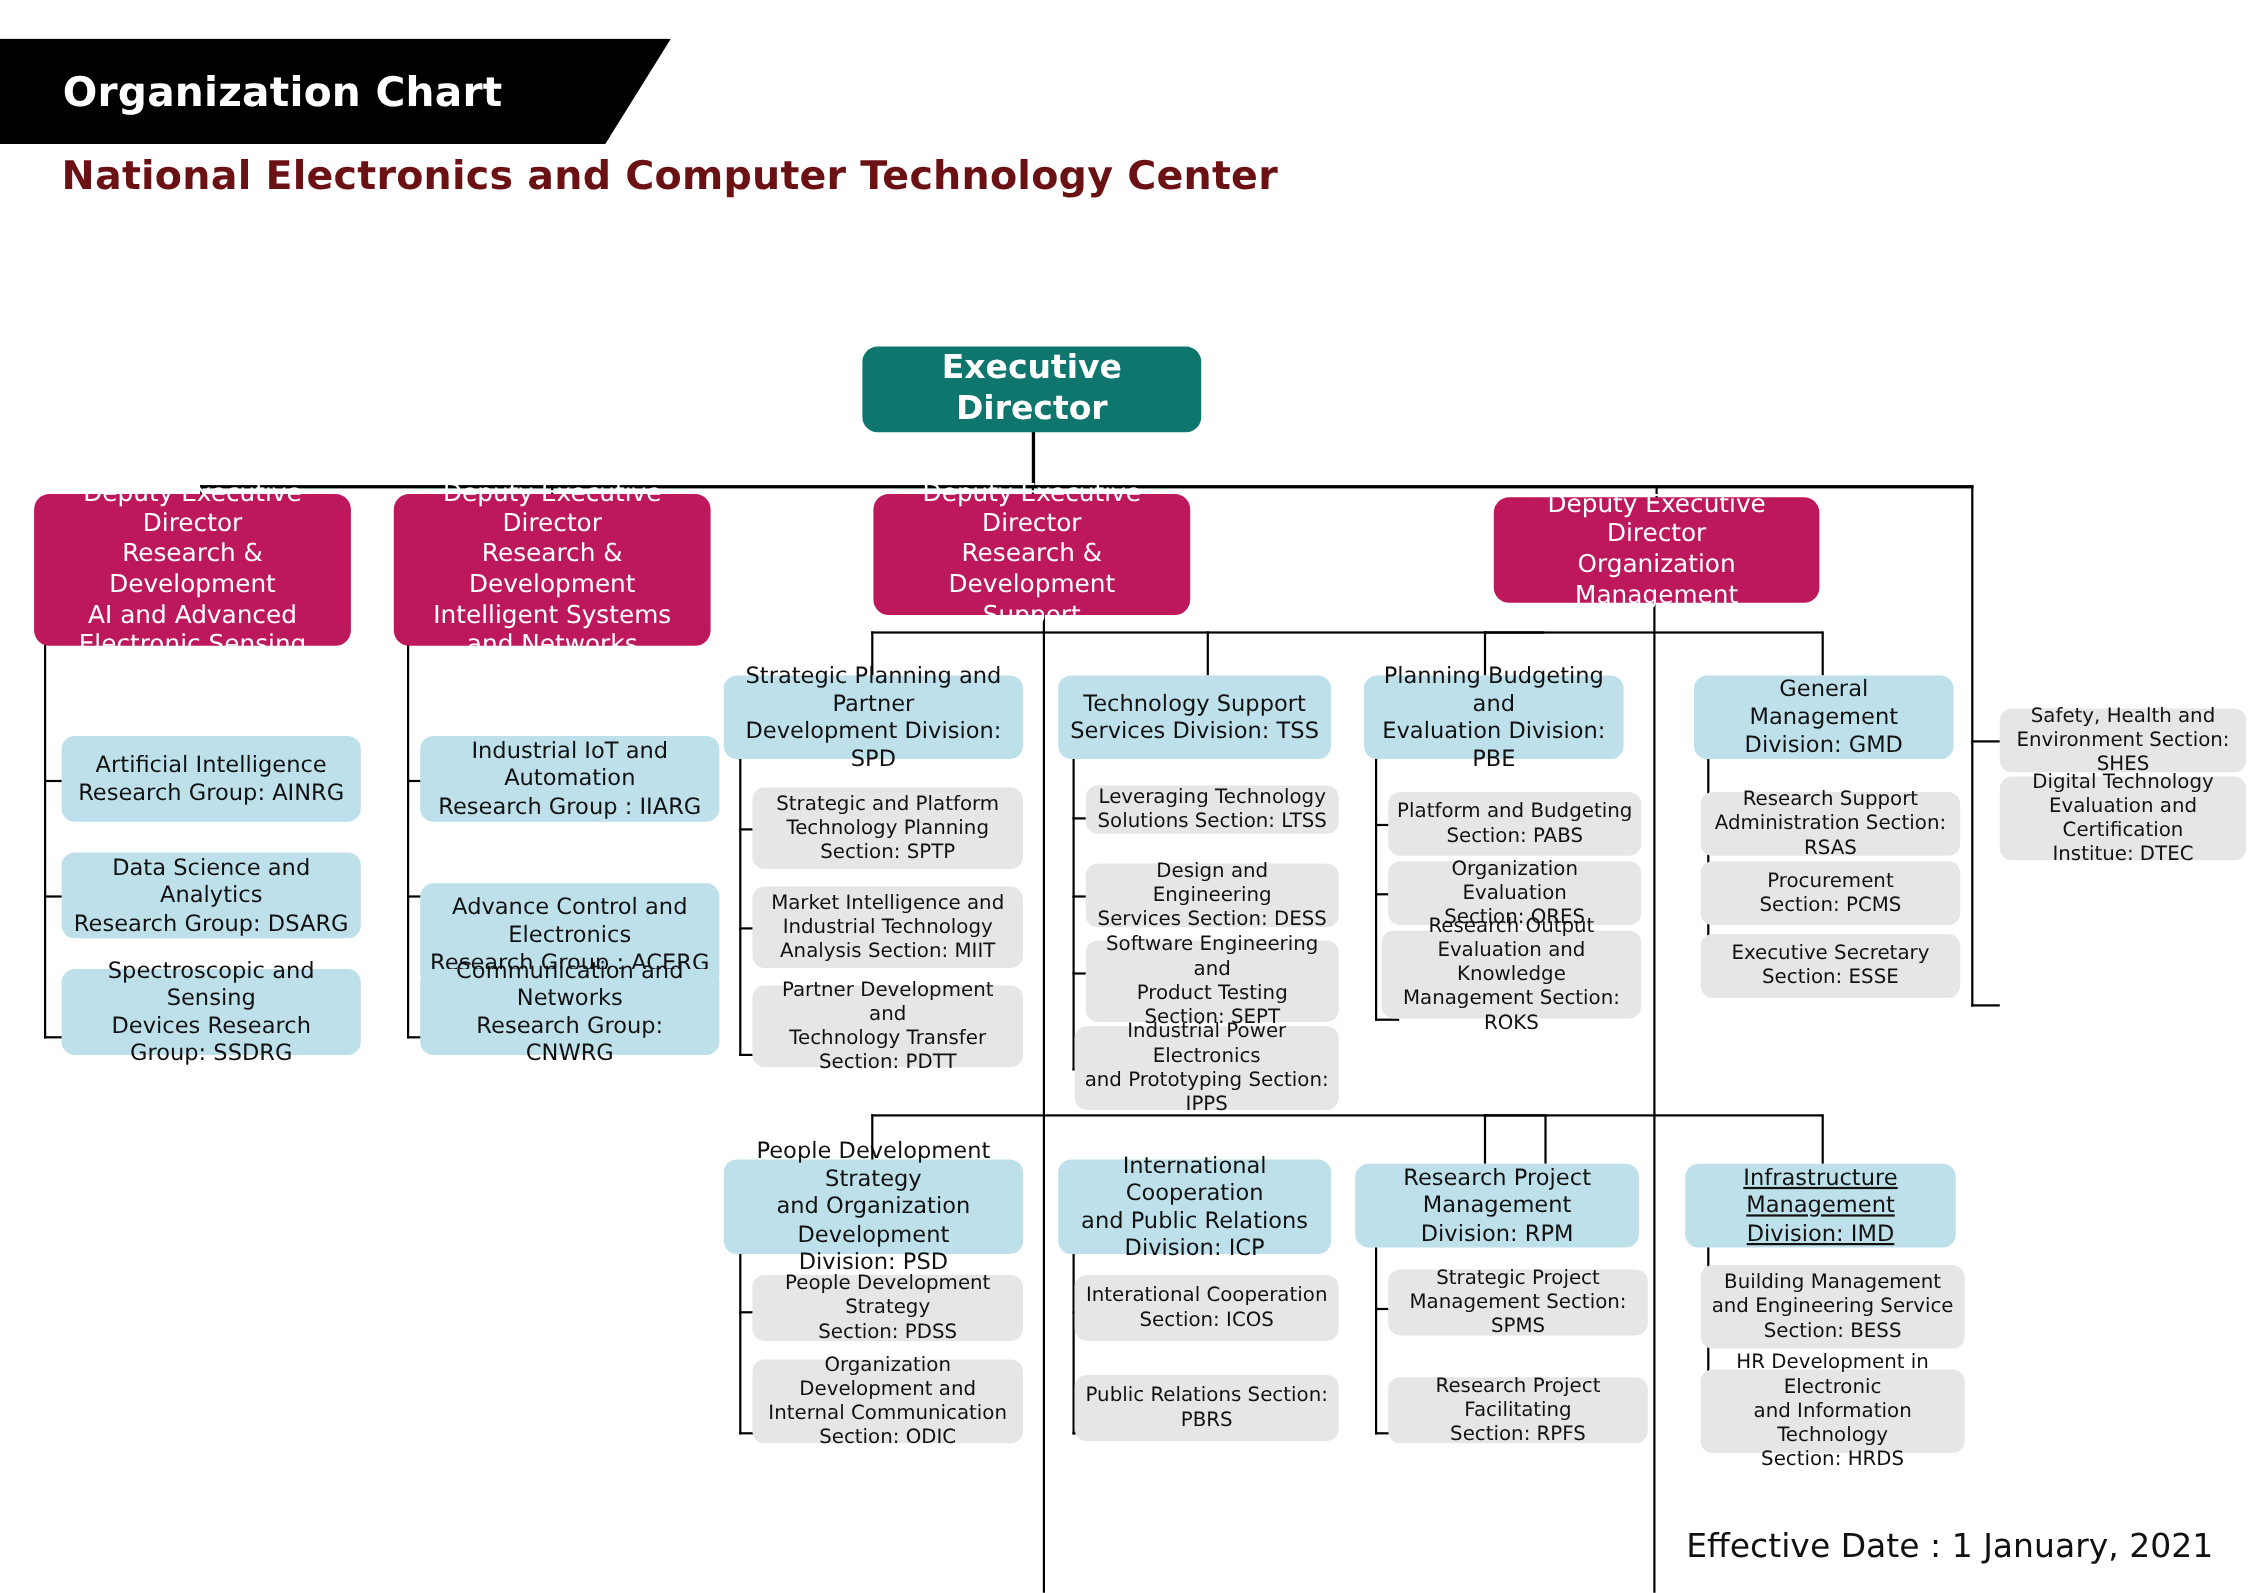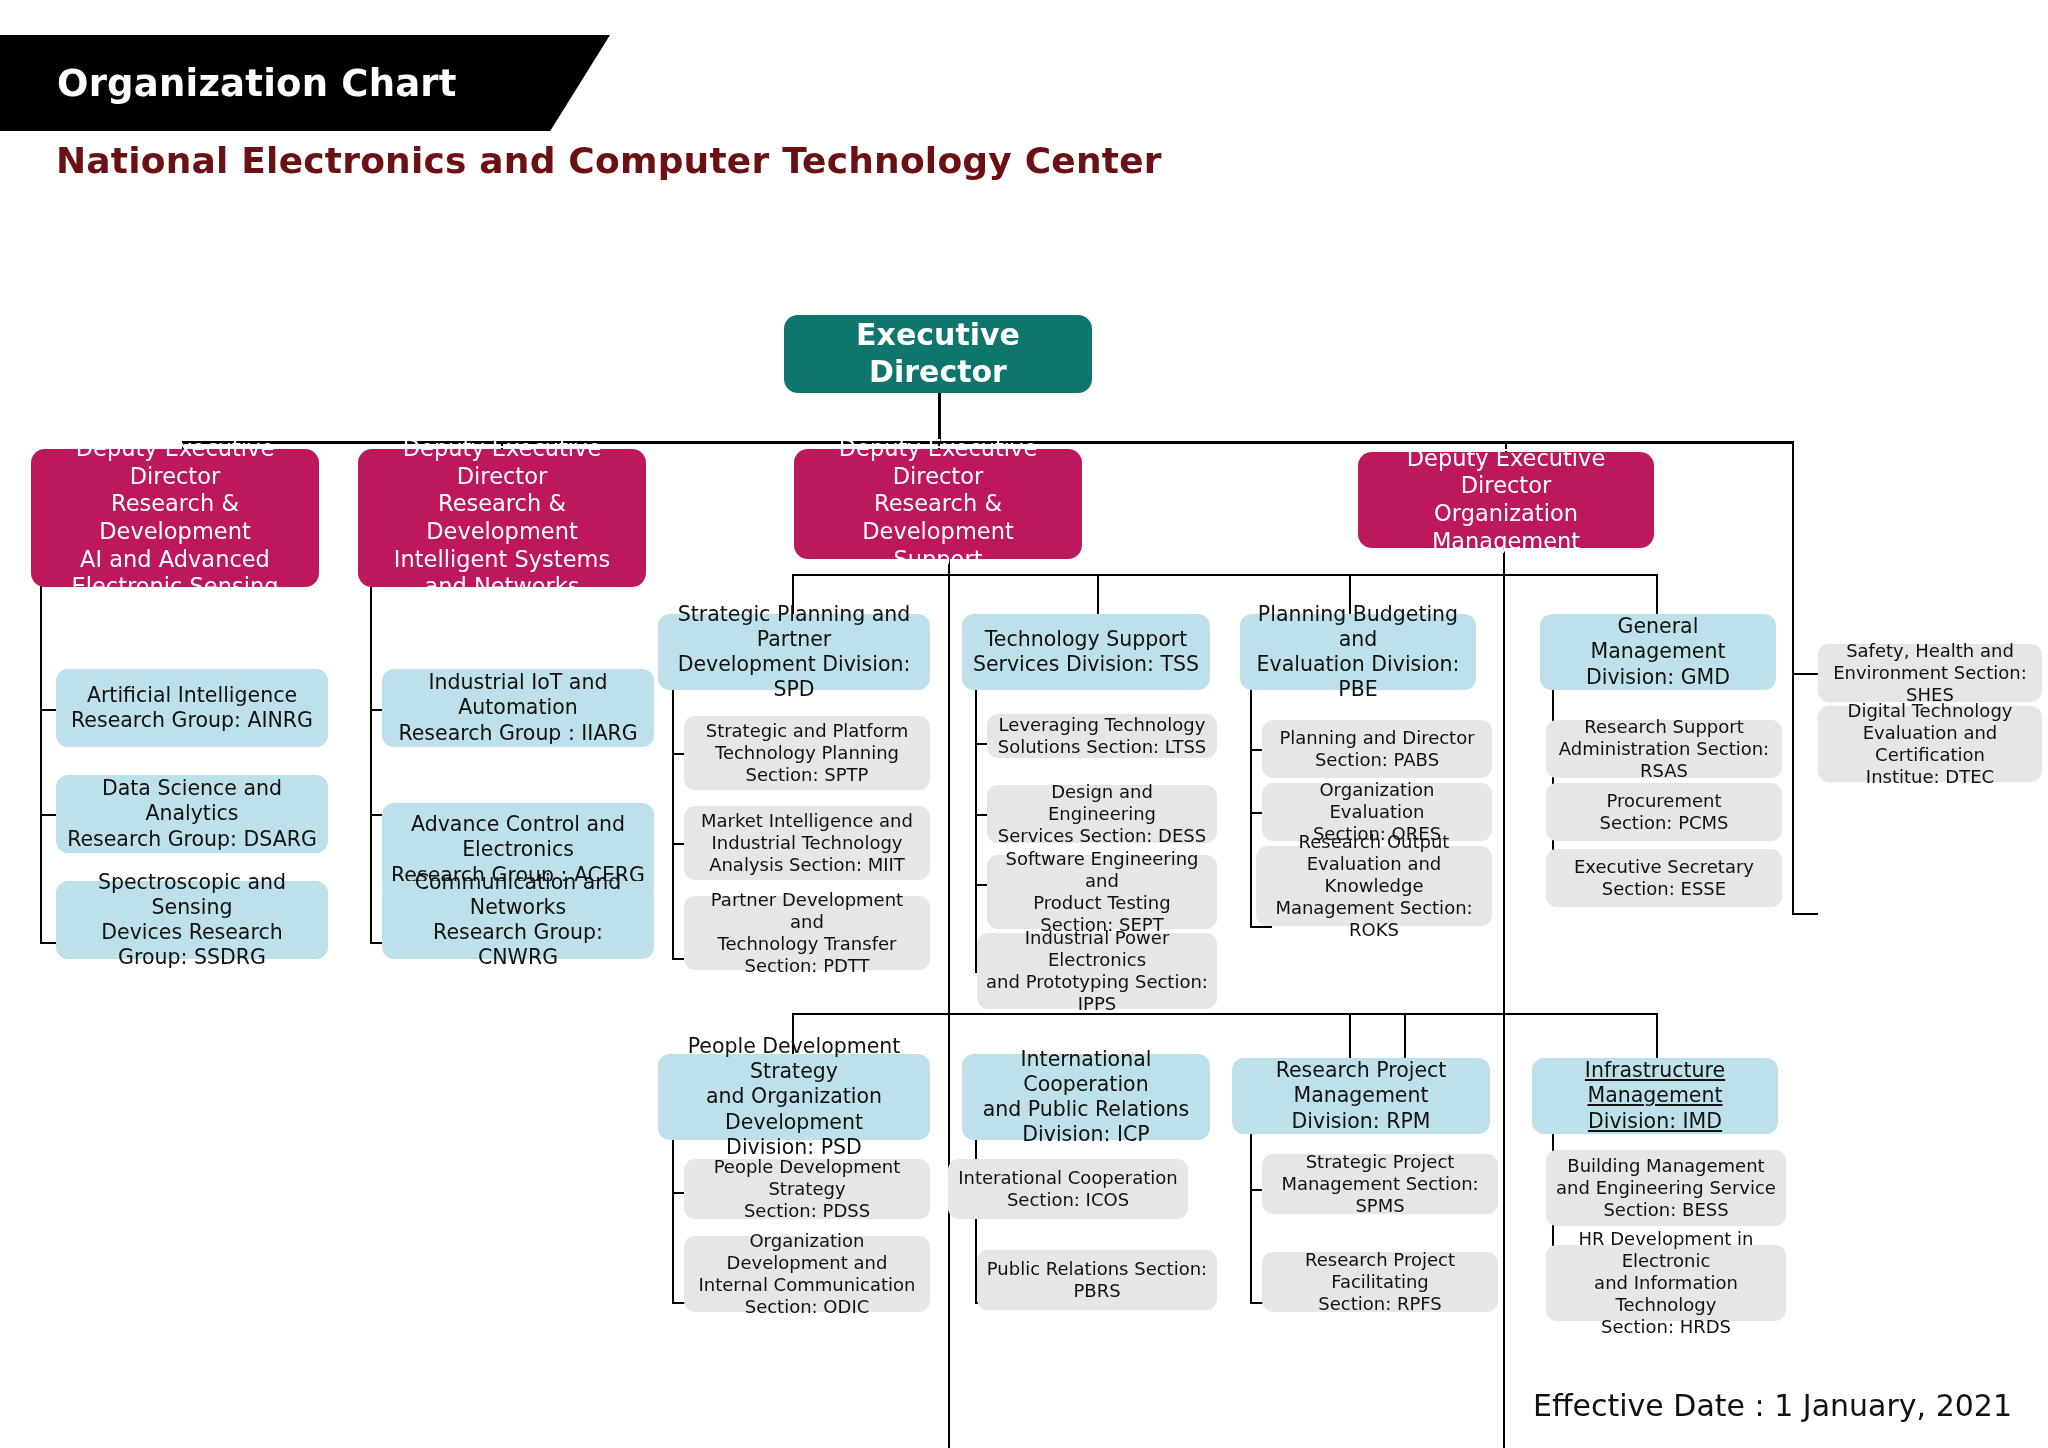--- a/index.html
+++ b/index.html
@@ -197,21 +197,21 @@
 Solutions Section: LTSS</div>
 <div class="node section" style="left:987px;top:785px;width:230px;height:58px;">Design and Engineering
 Services Section: DESS</div>
 <div class="node section" style="left:987px;top:855px;width:230px;height:74px;">Software Engineering and
 Product Testing
 Section: SEPT</div>
 <div class="node section" style="left:977px;top:933px;width:240px;height:76px;">Industrial Power Electronics
 and Prototyping Section:
 IPPS</div>
 
-<div class="node section" style="left:1262px;top:720px;width:230px;height:58px;">Planning and Director
+<div class="node section" style="left:1262px;top:720px;width:230px;height:58px;">Platform and Budgeting
 Section: PABS</div>
 <div class="node section" style="left:1262px;top:783px;width:230px;height:58px;">Organization Evaluation
 Section: ORES</div>
 <div class="node section" style="left:1256px;top:846px;width:236px;height:80px;">Research Output
 Evaluation and Knowledge
 Management Section: ROKS</div>
 
 <div class="node section" style="left:1546px;top:720px;width:236px;height:58px;">Research Support
 Administration Section: RSAS</div>
 <div class="node section" style="left:1546px;top:783px;width:236px;height:58px;">Procurement
@@ -235,21 +235,21 @@
 Division: RPM</div>
 <div class="node division" style="left:1532px;top:1058px;width:246px;height:76px;text-decoration:underline;">Infrastructure Management
 Division: IMD</div>
 
 <div class="node section" style="left:684px;top:1159px;width:246px;height:60px;">People Development Strategy
 Section: PDSS</div>
 <div class="node section" style="left:684px;top:1236px;width:246px;height:76px;">Organization Development and
 Internal Communication
 Section: ODIC</div>
 
-<div class="node section" style="left:948px;top:1159px;width:240px;height:60px;">Interational Cooperation
+<div class="node section" style="left:977px;top:1159px;width:240px;height:60px;">Interational Cooperation
 Section: ICOS</div>
 <div class="node section" style="left:977px;top:1250px;width:240px;height:60px;">Public Relations Section:
 PBRS</div>
 
 <div class="node section" style="left:1262px;top:1154px;width:236px;height:60px;">Strategic Project
 Management Section: SPMS</div>
 <div class="node section" style="left:1262px;top:1252px;width:236px;height:60px;">Research Project Facilitating
 Section: RPFS</div>
 
 <div class="node section" style="left:1546px;top:1150px;width:240px;height:76px;">Building Management

